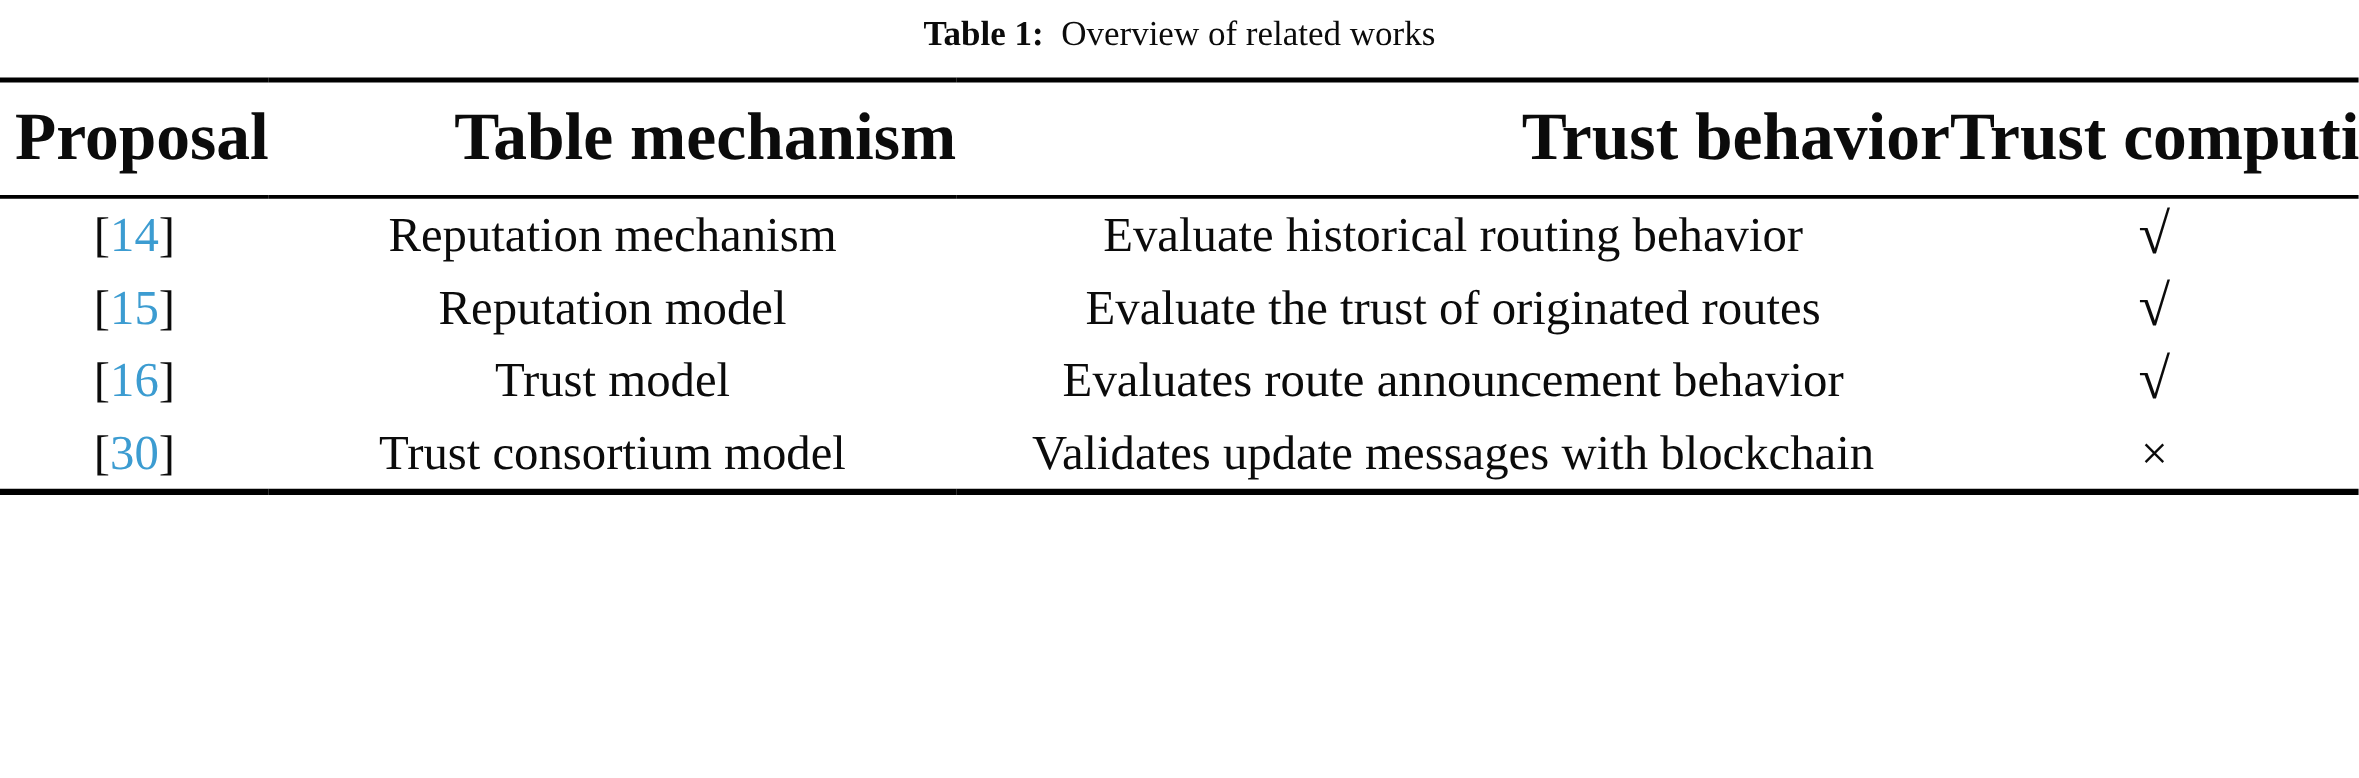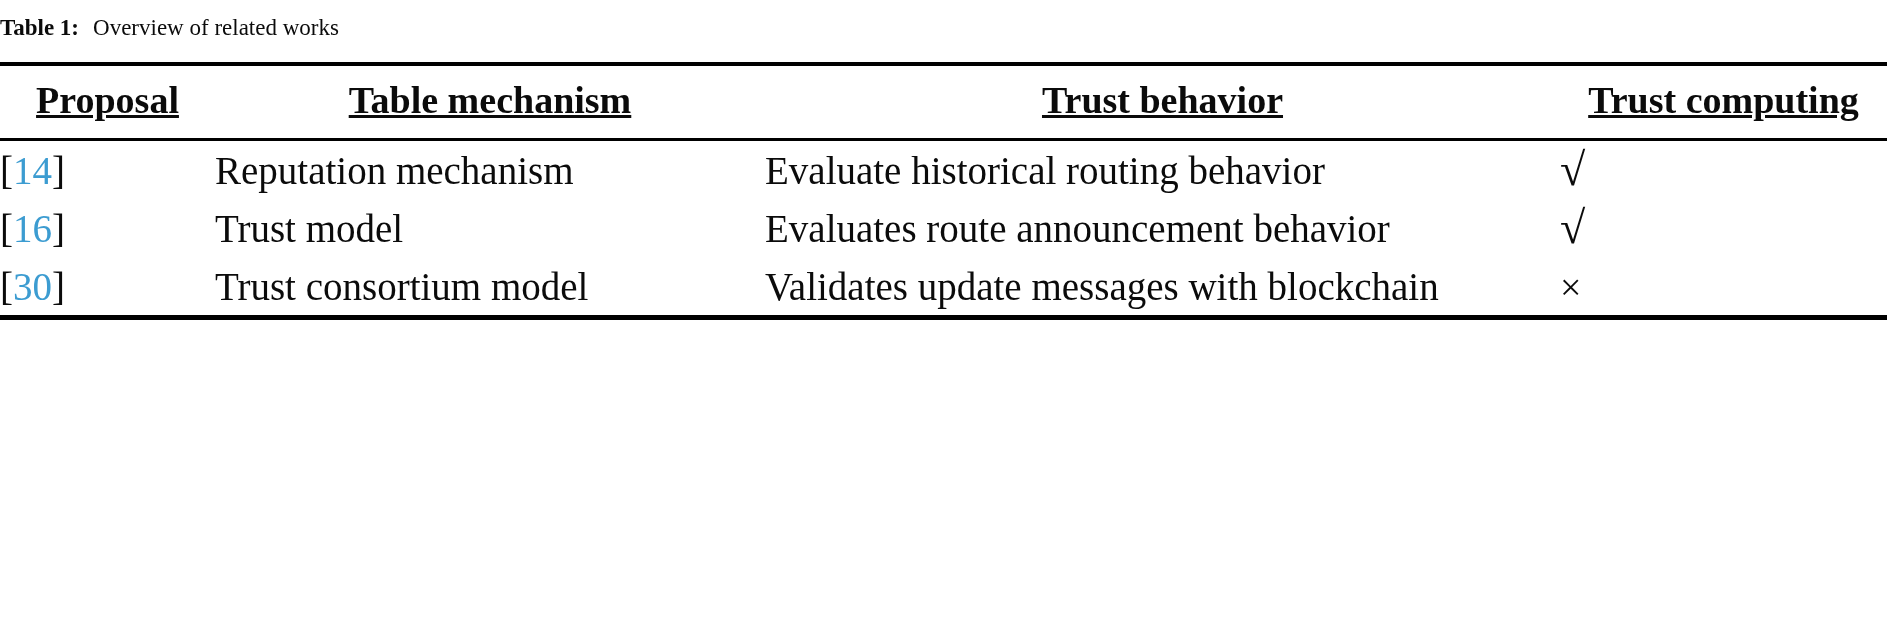--- a/index.html
+++ b/index.html
@@ -10,22 +10,22 @@
   html,body{margin:0;padding:0;}
   body{
     width:1887px;
     height:622px;
     background:#ffffff;
     color:var(--text-color);
     font-family:"Liberation Serif","DejaVu Serif",serif;
     overflow:hidden;
   }
   .caption{
-    text-align:left;
-    font-size:23px;
+    text-align:center;
+    font-size:28px;
     line-height:44px;
     margin-top:6px;
     white-space:nowrap;
   }
   .caption-label{
     font-weight:bold;
     margin-right:14px;
   }
   table.related-works{
     width:1887px;
@@ -33,30 +33,29 @@
     border-collapse:collapse;
     margin-top:12px;
     border-top:4px solid var(--rule-color);
     border-bottom:5px solid var(--rule-color);
   }
   thead tr{
     border-bottom:3px solid var(--rule-color);
   }
   th{
     font-weight:bold;
-    font-size:38px;
-    text-align:center;
+    font-size:54px;
+    text-align:right;
     padding:12px 0 16px 0;
     white-space:nowrap;
     overflow:visible;
-    text-decoration:underline;
   }
   td{
     font-size:39px;
-    text-align:left;
+    text-align:center;
     height:58px;
     padding:0;
     vertical-align:middle;
     white-space:nowrap;
   }
   .citation{
     color:var(--text-color);
     text-decoration:none;
   }
   .cite-num{
@@ -101,20 +100,30 @@
       <span class="citation"><span class="bracket">[</span><span class="cite-num">14</span><span class="bracket">]</span></span>
     </td>
     <td class="col-mechanism">Reputation mechanism</td>
     <td class="col-approach">Evaluate historical routing behavior</td>
     <td class="col-computing">
       <span class="computing-mark check">√</span>
     </td>
   </tr>
         <tr class="data-row">
     <td class="col-proposal">
+      <span class="citation"><span class="bracket">[</span><span class="cite-num">15</span><span class="bracket">]</span></span>
+    </td>
+    <td class="col-mechanism">Reputation model</td>
+    <td class="col-approach">Evaluate the trust of originated routes</td>
+    <td class="col-computing">
+      <span class="computing-mark check">√</span>
+    </td>
+  </tr>
+        <tr class="data-row">
+    <td class="col-proposal">
       <span class="citation"><span class="bracket">[</span><span class="cite-num">16</span><span class="bracket">]</span></span>
     </td>
     <td class="col-mechanism">Trust model</td>
     <td class="col-approach">Evaluates route announcement behavior</td>
     <td class="col-computing">
       <span class="computing-mark check">√</span>
     </td>
   </tr>
         <tr class="data-row">
     <td class="col-proposal">

